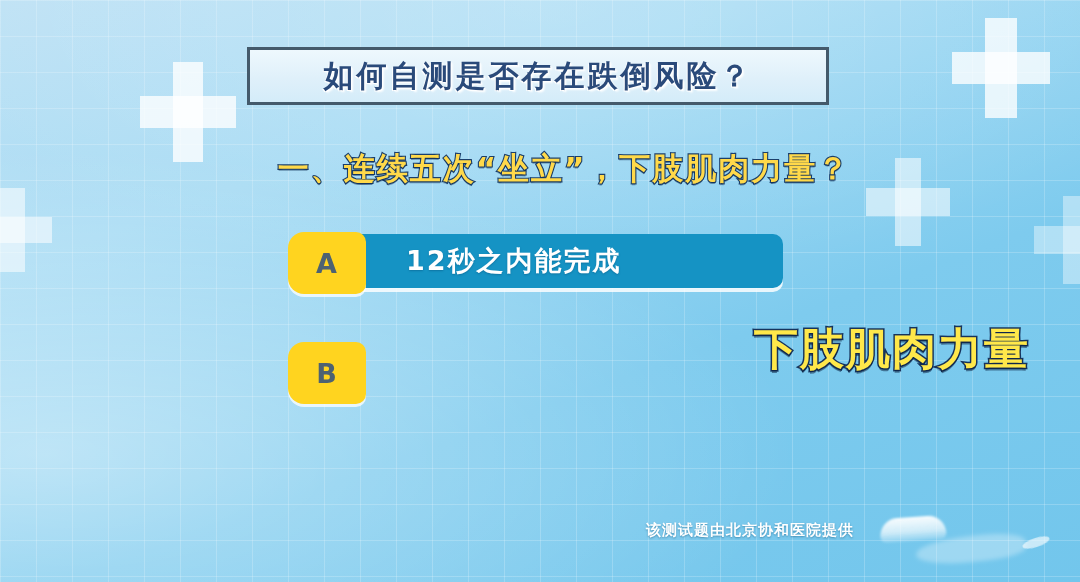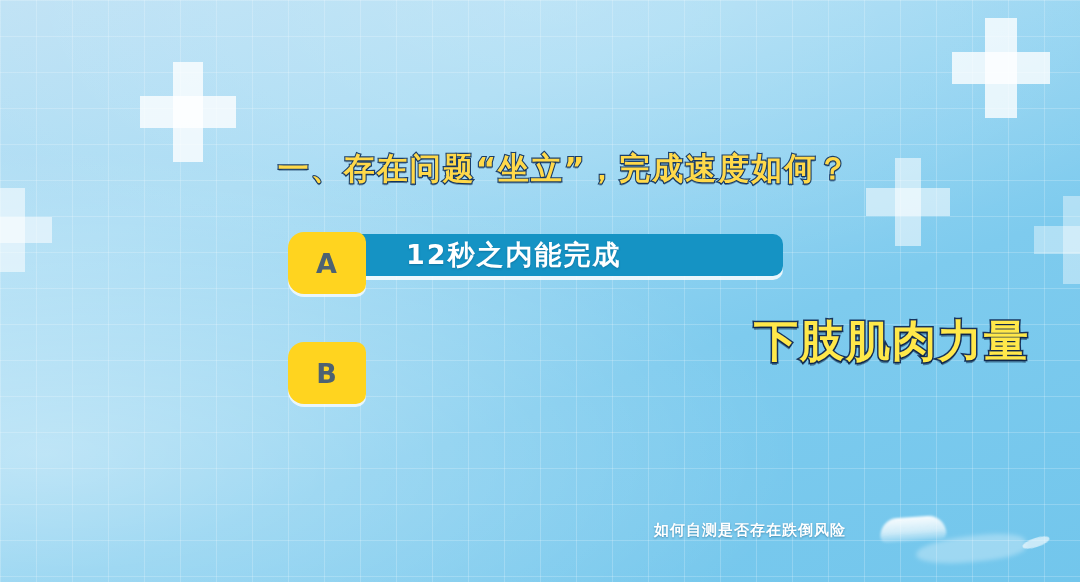--- a/index.html
+++ b/index.html
@@ -170,21 +170,21 @@
     font-weight: bold;
     color: #4d6272;
     letter-spacing: 1px;
   }
 
   .bar {
     position: absolute;
     left: 62px;
     top: 2px;
     right: 0;
-    height: 42px;
+    height: 54px;
     background: #1593c4;
     border-radius: 0 10px 10px 0;
     box-shadow: 0 4px 0 rgba(255,255,255,0.82);
     z-index: 1;
     overflow: hidden;
   }
   .bar-label {
     position: absolute;
     left: 56px;
     top: 0;
@@ -206,21 +206,21 @@
     width: 288px;
     height: 100%;
     background: #ee4f8e;
     z-index: 2;
   }
 
   
   .answer {
     position: absolute;
     left: 712px;
-    top: 318px;
+    top: 326px;
     width: 360px;
     text-align: center;
     font-size: 44px;
     line-height: 1.03;
     font-weight: bold;
     letter-spacing: 2px;
     color: #ffe84a;
     -webkit-text-stroke: 3px #17335c;
     paint-order: stroke fill;
     text-shadow: 0 3px 0 rgba(8,28,60,0.5);
@@ -264,38 +264,41 @@
 
   <div class="cross c1"></div>
   <div class="cross soft c2"></div>
   <div class="cross c3"></div>
   <div class="cross soft c4"></div>
   <div class="cross faint c5"></div>
 
   <div class="cloud cloud-b"></div>
   <div class="cloud cloud-c"></div>
 
-
-  <div class="subtitle">一、存在问题“坐立”，完成速度如何？</div>
+  <div class="title-box">
+    <div class="title-text">如何自测是否存在跌倒风险？</div>
+  </div>
+
+  <div class="subtitle">一、连续五次“坐立”，下肢肌肉力量？</div>
 
   <div class="option opt-a">
     <div class="badge">
       <span class="badge-letter">A</span>
     </div>
     <div class="bar">
       <span class="bar-label">12秒之内能完成</span>
     </div>
   </div>
 
   <div class="option opt-b">
     <div class="badge">
       <span class="badge-letter">B</span>
     </div>
   </div>
 
   <div class="answer">
     <span>下肢肌肉力量</span>
   </div>
 
-  <div class="caption">如何自测是否存在跌倒风险</div>
+  <div class="caption">该测试题由北京协和医院提供</div>
   <div class="caption-mask cloud-a"></div>
 
 </div>
 
 </body></html>

